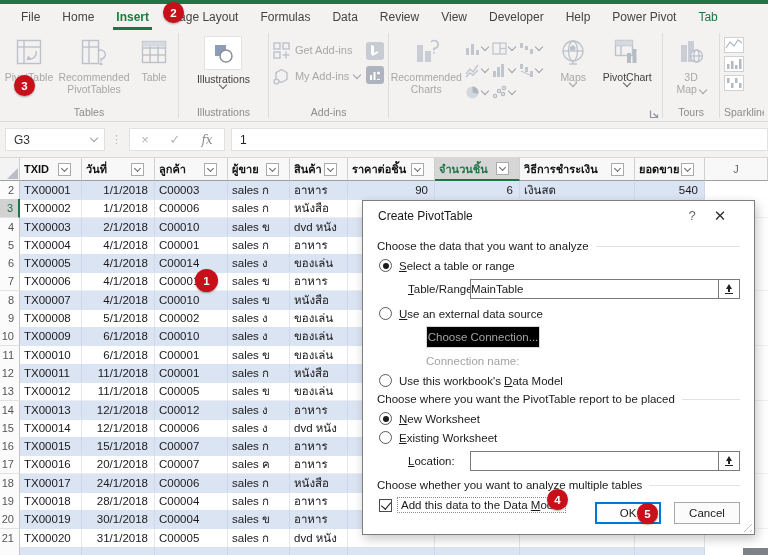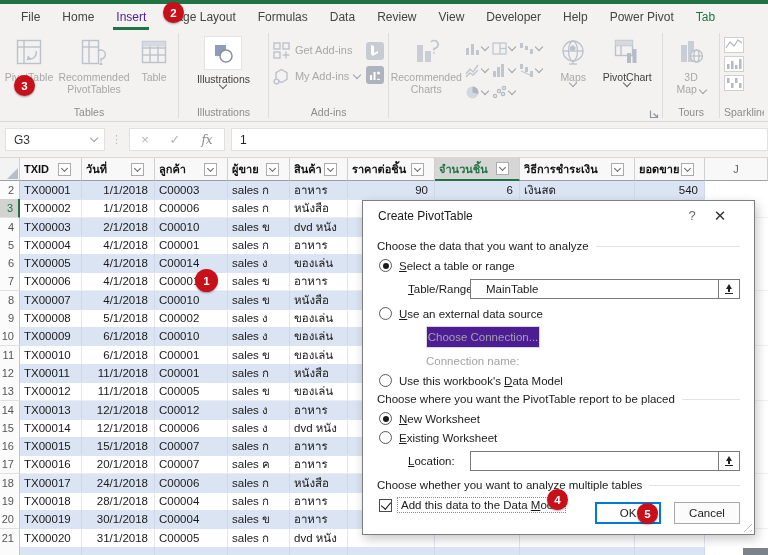--- a/index.html
+++ b/index.html
@@ -8,21 +8,21 @@
     font-family:"Liberation Sans","DejaVu Sans",sans-serif;
     background:#fff;color:#262626;-webkit-font-smoothing:antialiased;
   }
   
   .titlestrip{position:absolute;top:0;left:0;right:0;height:4px;background:#217346;}
   
   .tabrow{position:absolute;top:4px;left:0;right:0;height:26px;background:#f3f2f1;
     display:flex;align-items:stretch;padding-left:10px;}
   .tab{padding:0 11px;display:flex;align-items:center;font-size:12px;color:#444;
     position:relative;white-space:nowrap;cursor:default;}
-  .tab.active{color:#4c1d95;font-weight:normal;}
+  .tab.active{color:#15803d;font-weight:bold;}
   .tab.active::after{content:"";position:absolute;left:8px;right:8px;bottom:0;height:3px;background:#217346;}
   .tab.ctx{color:#217346;}
   
   .ribbon{position:absolute;top:30px;left:0;right:0;height:91px;background:#f3f2f1;
     border-bottom:1px solid #d8d8d8;display:flex;align-items:stretch;}
   .rgroup{display:flex;flex-direction:column;padding:3px 4px 0 4px;position:relative;}
   .rgroup-content{flex:1;display:flex;align-items:flex-start;}
   .rgroup-label{height:15px;font-size:10.5px;color:#8c8c8c;text-align:center;line-height:13px;}
   .rsep{width:1px;background:#dcdcdc;margin:3px 0 3px 0;}
   .bigbtn{display:flex;flex-direction:column;align-items:center;justify-content:flex-start;
@@ -92,29 +92,29 @@
   .dsec .txt{white-space:nowrap;color:#1a1a1a;}
   .dsec .line{flex:1;height:1px;background:#e3e3e3;margin-left:7px;}
   .drow{display:flex;align-items:center;margin:6px 0;}
   .radio{width:13px;height:13px;border:1px solid #595959;border-radius:50%;margin:0 7px 0 2px;
     box-sizing:border-box;position:relative;background:#fff;flex:none;}
   .radio.on::after{content:"";position:absolute;left:2.5px;top:2.5px;width:6px;height:6px;border-radius:50%;background:#1a1a1a;}
   .u{text-decoration:underline;}
   .inprow{display:flex;align-items:center;margin:7px 0 8px 0;}
   .inprow .lab{width:62px;margin-left:31px;flex:none;}
   .dinput{flex:1;height:20px;border:1px solid #7a7a7a;background:#fff;display:flex;align-items:center;
-    padding-left:15px;font-size:11.5px;box-sizing:border-box;}
+    padding-left:0;font-size:11.5px;box-sizing:border-box;}
   .rangebtn{width:21px;height:20px;border:1px solid #7a7a7a;border-left:none;background:#fff;
     display:flex;align-items:center;justify-content:center;box-sizing:border-box;position:relative;flex:none;}
   .rarrow{position:relative;width:9px;height:10px;}
   .rarrow::before{content:"";position:absolute;left:1.5px;top:0;width:0;height:0;
     border-left:3px solid transparent;border-right:3px solid transparent;border-bottom:5px solid #222;}
   .rarrow::after{content:"";position:absolute;left:3.5px;top:4px;width:1.6px;height:4px;background:#222;}
   .rbase{position:absolute;left:6px;right:6px;bottom:4px;height:1.4px;background:#222;}
-  .dbtn-conn{margin-left:49px;width:112px;height:20px;background:#4c1d95;border:1px solid #d7d7d7;
+  .dbtn-conn{margin-left:49px;width:112px;height:20px;background:#000000;border:1px solid #d7d7d7;
     color:#a3a3a3;font-size:11.5px;display:flex;align-items:center;justify-content:center;margin-top:2px;}
   .dgray{color:#a3a3a3;margin-left:49px;margin-top:7px;margin-bottom:7px;}
   .checkbox{width:13px;height:13px;border:1px solid #4a4a4a;background:#fff;margin:0 6px 0 2px;flex:none;
     box-sizing:border-box;position:relative;}
   .checkbox::after{content:"";position:absolute;left:2.5px;top:0.5px;width:5px;height:8px;
     border-right:1.6px solid #1a1a1a;border-bottom:1.6px solid #1a1a1a;transform:rotate(40deg);}
   .focusbox{outline:1px dotted #8a8a8a;padding:1px 3px;}
   .dbuttons{position:absolute;right:14px;bottom:10px;display:flex;gap:13px;text-align:center;}
   .dbtn{width:66px;height:22px;display:flex;align-items:center;justify-content:center;font-size:11.5px;box-sizing:border-box;}
   .dbtn.ok{background:#fdfdfd;border:1px solid #0078d7;box-shadow:inset 0 0 0 1px #0078d7;}

